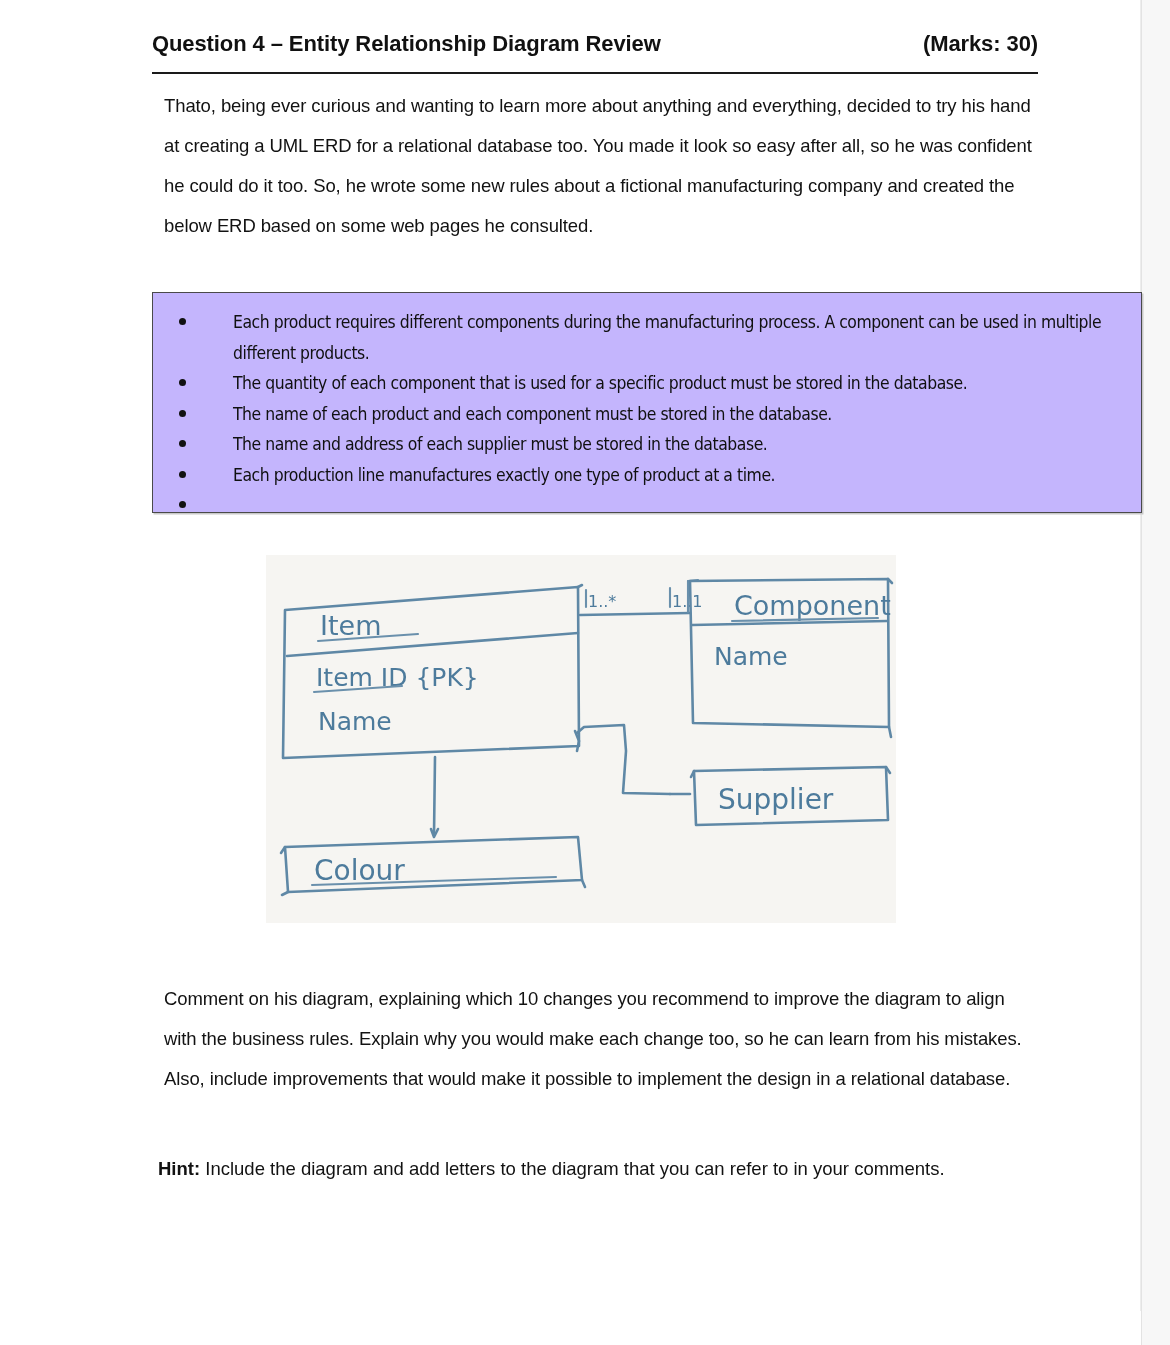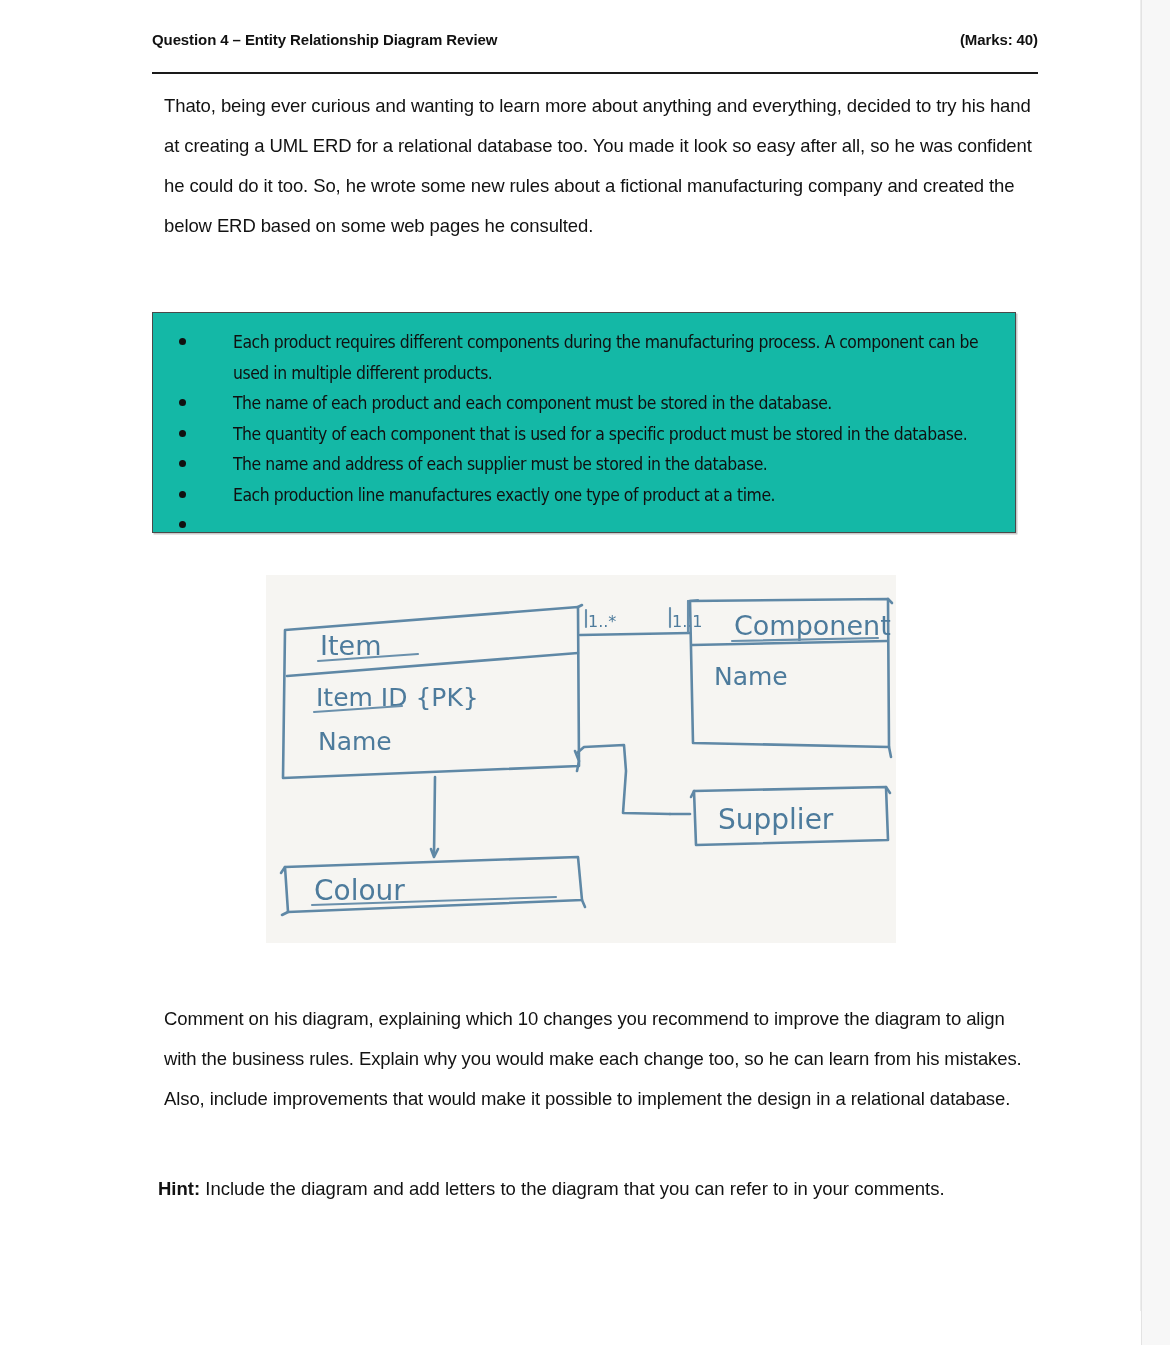--- a/index.html
+++ b/index.html
@@ -60,21 +60,21 @@
     position: relative;
     height: 40px;
     border-bottom: 2px solid #1a1a1a;
     margin-top: 32px;
     display: flex;
     align-items: flex-start;
     justify-content: space-between;
   }
   .q-header .q-title,
   .q-header .q-marks {
-    font-size: 15px;
+    font-size: 22px;
     font-weight: bold;
     color: #111111;
     letter-spacing: -0.1px;
     line-height: 1.1;
   }
 
   
   .para {
     font-size: 18.5px;
     color: #121212;
@@ -83,27 +83,27 @@
     margin: 12px;
   }
   .para.intro { margin-top: 12px; width: 880px; }
   .para.closing { width: 875px; }
   .hint-line { font-size: 18.5px; color: #121212; line-height: 40px; margin: 6px; }
   .hint-line b { font-weight: bold; }
 
   
   .rules-box {
     position: relative;
-    margin-top: 66px;
-    width: 864px;
+    margin-top: 46px;
+    width: 990px;
     box-sizing: border-box;
     border: 1.5px solid #4a4a4a;
     box-shadow: 1.5px 1.5px 0 0 #c9c9c9;
     padding: 14px 22px 22px 10px;
-    background: #14b8a6;
+    background: #c4b5fd;
   }
   .rules-list {
     list-style: none;
     margin: 0;
     padding: 0;
   }
   .rule-item {
     position: relative;
     font-family: "DejaVu Sans", sans-serif;
     font-size: 17.4px;
@@ -148,38 +148,38 @@
 <div id="page-outer">
 
   <div class="gutter-left"></div>
   <div class="gutter-right"></div>
 
   <div id="sheet">
     <div class="content">
 
       <div class="q-header">
         <span class="q-title">Question 4 – Entity Relationship Diagram Review</span>
-        <span class="q-marks">(Marks: 40)</span>
+        <span class="q-marks">(Marks: 30)</span>
       </div>
 
       <p class="para intro">Thato, being ever curious and wanting to learn more about anything and everything, decided to try his hand at creating a UML ERD for a relational database too. You made it look so easy after all, so he was confident he could do it too. So, he wrote some new rules about a fictional manufacturing company and created the below ERD based on some web pages he consulted.</p>
 
       <div class="rules-box">
         <ul class="rules-list">
           <li class="rule-item">
             <span class="bullet"></span>
             <span>Each product requires different components during the manufacturing process. A component can be used in multiple different products.</span>
           </li>
           <li class="rule-item">
             <span class="bullet"></span>
+            <span>The quantity of each component that is used for a specific product must be stored in the database.</span>
+          </li>
+          <li class="rule-item">
+            <span class="bullet"></span>
             <span>The name of each product and each component must be stored in the database.</span>
-          </li>
-          <li class="rule-item">
-            <span class="bullet"></span>
-            <span>The quantity of each component that is used for a specific product must be stored in the database.</span>
           </li>
           <li class="rule-item">
             <span class="bullet"></span>
             <span>The name and address of each supplier must be stored in the database.</span>
           </li>
           <li class="rule-item">
             <span class="bullet"></span>
             <span>Each production line manufactures exactly one type of product at a time.</span>
           </li>
           <li class="rule-item">

